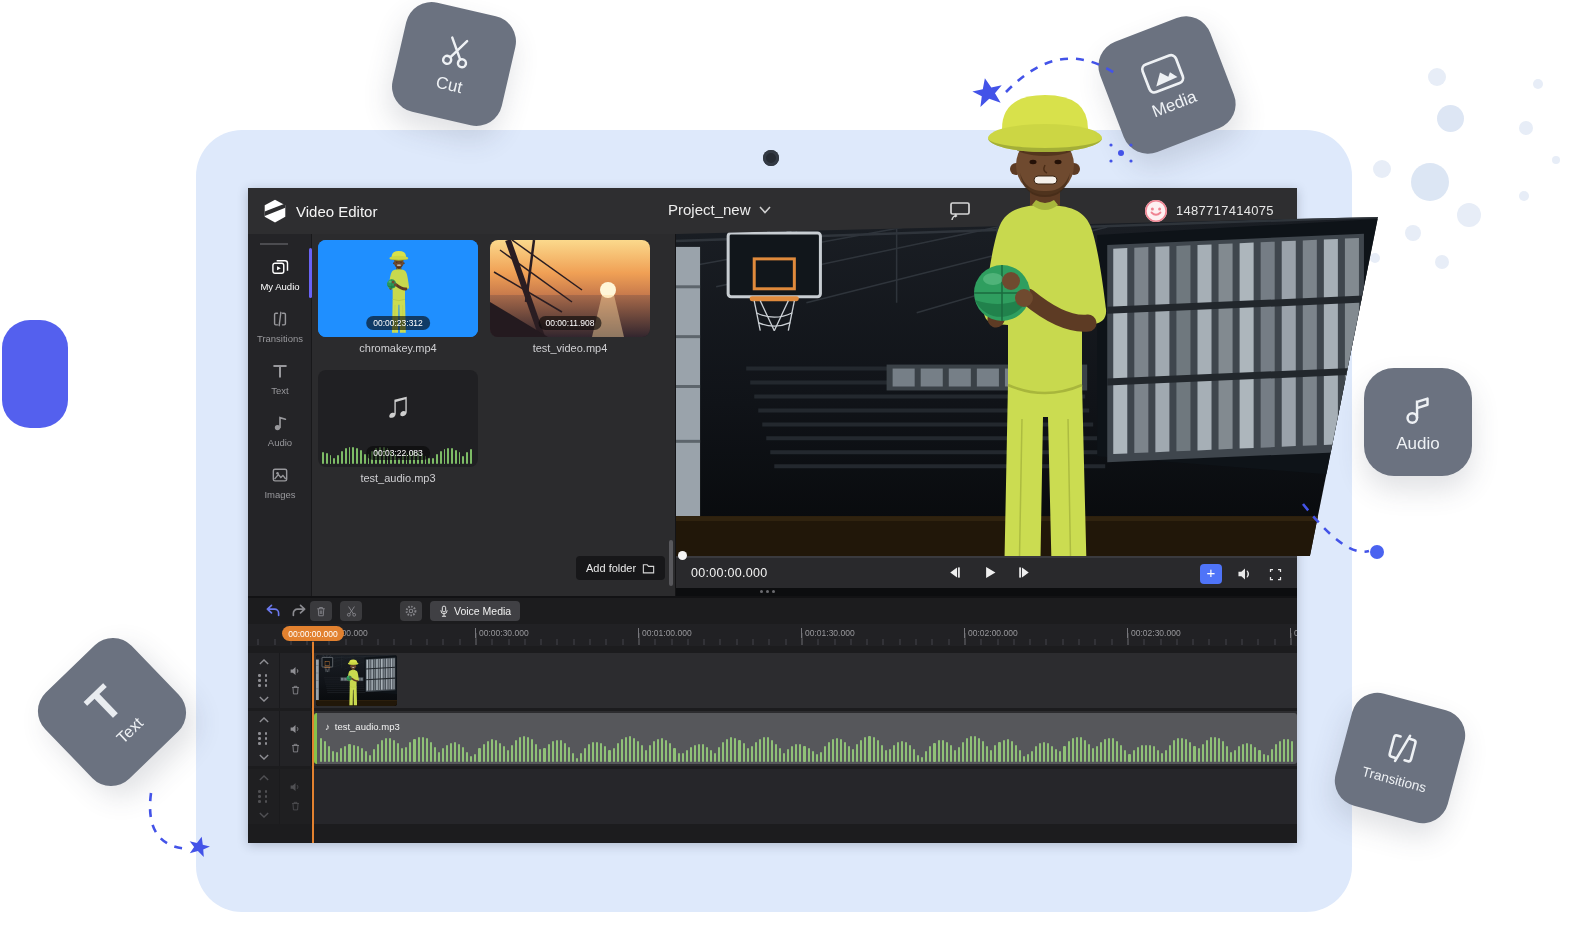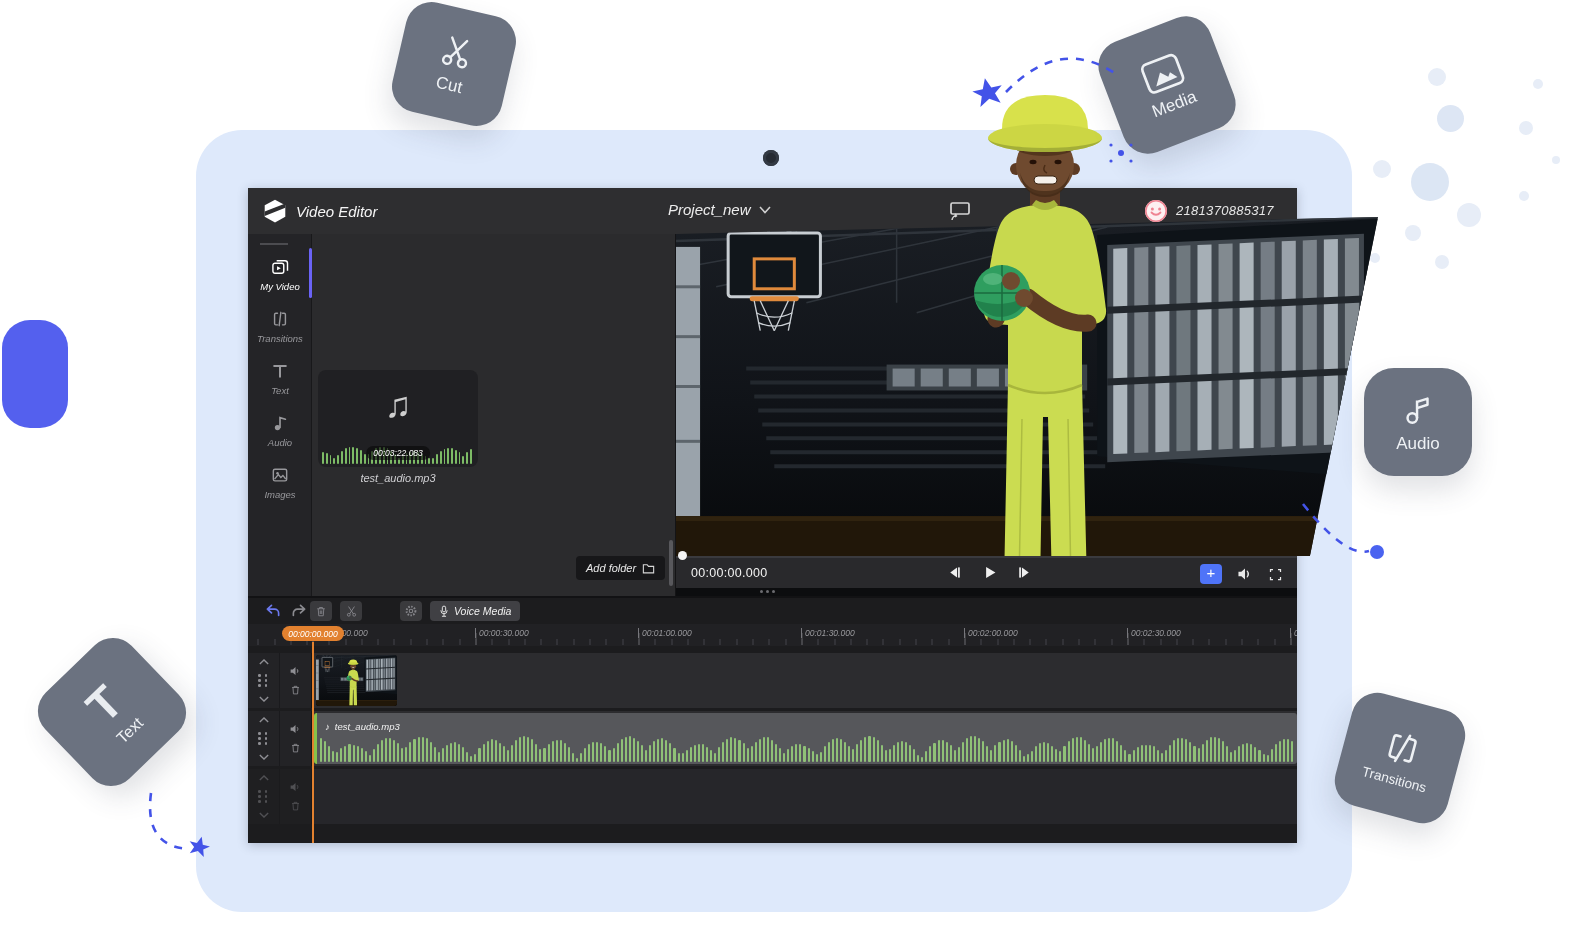--- a/index.html
+++ b/index.html
@@ -6,21 +6,21 @@
   *{box-sizing:border-box;font-family:"Liberation Sans",sans-serif;}
   #stage{position:relative;width:1584px;height:932px;overflow:hidden;background:#fff;}
   .abs{position:absolute;}
 
   
   .tablet{background:#dee9fb;border-radius:46px;z-index:1;}
   .cam{width:16px;height:16px;border-radius:50%;background:#262b33;box-shadow:inset 0 0 0 3px #333a44;z-index:6;}
   .dot{border-radius:50%;background:#e7edf7;z-index:2;}
 
   
-  .win{background:#84cc16;z-index:10;overflow:hidden;box-shadow:0 2px 10px rgba(30,40,60,.25);font-style:italic;}
+  .win{background:#84cc16;z-index:10;overflow:hidden;box-shadow:0 2px 10px rgba(30,40,60,.25);}
   .hdr{left:0;top:0;width:1049px;height:46px;background:#2e2e30;display:flex;align-items:center;}
   .hdr-title{color:#f5f5f5;font-size:15px;margin-left:12px;}
   .proj{color:#ededed;font-size:15px;display:flex;align-items:center;gap:8px;cursor:pointer;}
   .acct{color:#e6e6e6;font-size:13px;letter-spacing:.3px;}
 
   .sidebar{left:0;top:46px;width:64px;height:362px;background:#242427;border-right:1px solid #18181a;}
   .side-item{width:64px;height:52px;display:flex;flex-direction:column;align-items:center;justify-content:center;gap:4px;color:#98989c;cursor:pointer;}
   .side-item .slbl{font-size:9.5px;}
   .side-item.active{color:#fff;}
   .side-ind{left:61px;top:60px;width:3px;height:50px;background:#6a63f6;border-radius:2px;}
@@ -271,32 +271,32 @@
         <rect x="3" y="3" width="18" height="11" rx="1.5" fill="none" stroke="#d5d5d5" stroke-width="1.7"></rect>
         <path d="M4 20 a5 5 0 0 1 5 -4.5 M9 15.5 l-2 -1.5 M9 15.5 l-2.2 1.3" stroke="#d5d5d5" stroke-width="1.5" fill="none"></path>
       </svg>
       <svg class="abs" style="left:896px;top:11px" width="24" height="24" viewBox="0 0 24 24">
         <circle cx="12" cy="12" r="11" fill="#fdf0f1"></circle>
         <circle cx="12" cy="12" r="10.2" fill="none" stroke="#ef8492" stroke-width="1.6"></circle>
         <circle cx="8.4" cy="10" r="1.5" fill="#ef8492"></circle>
           <circle cx="15.6" cy="10" r="1.5" fill="#ef8492"></circle>
         <path d="M7.5 13.5 q4.5 4.5 9 0" stroke="#ef8492" stroke-width="1.8" fill="none" stroke-linecap="round"></path>
       </svg>
-      <div class="abs acct" style="left:928px;top:15px">2181370885317</div>
+      <div class="abs acct" style="left:928px;top:15px">1487717414075</div>
     </div>
 
     <div class="abs sidebar">
       <div class="abs" style="left:12px;top:9px;width:28px;height:2px;background:#4c4c50"></div>
       <div class="side-item active" style="margin-top:14px">
         <svg width="20" height="20" viewBox="0 0 24 24">
           <rect x="3.5" y="7.5" width="13" height="12" rx="2.5" fill="none" stroke="currentColor" stroke-width="1.7"></rect>
           <path d="M8 4.5 h10 a3 3 0 0 1 3 3 v9" fill="none" stroke="currentColor" stroke-width="1.7"></path>
           <path d="M8.5 11 l4.5 2.5 -4.5 2.5 z" fill="currentColor"></path>
         </svg>
-        <span class="slbl">My Video</span>
+        <span class="slbl">My Audio</span>
       </div>
       <div class="side-item">
         <svg width="20" height="20" viewBox="0 0 24 24">
           <path d="M9 5 H7 Q5.5 5 5.5 6.5 V17.5 Q5.5 19 7 19 H9 M15 5 h2 q1.5 0 1.5 1.5 V17.5 q0 1.5 -1.5 1.5 h-2 M13 4 L11 20" stroke="currentColor" stroke-width="1.7" fill="none" stroke-linecap="round"></path>
         </svg>
         <span class="slbl">Transitions</span>
       </div>
       <div class="side-item">
         <svg width="20" height="20" viewBox="0 0 24 24">
           <path d="M5 6 H19 M12 6 V19" stroke="currentColor" stroke-width="2.4" fill="none" stroke-linecap="round"></path>
@@ -315,20 +315,39 @@
           <rect x="4" y="5" width="16" height="14" rx="2" fill="none" stroke="currentColor" stroke-width="1.7"></rect>
           <circle cx="9" cy="10" r="1.5" fill="currentColor"></circle>
           <path d="M5.5 17 L10 11.5 L13 15 L15.5 12.5 L18.8 16.8" stroke="currentColor" stroke-width="1.6" fill="none"></path>
         </svg>
         <span class="slbl">Images</span>
       </div>
     </div>
     <div class="abs side-ind"></div>
 
     <div class="abs mediapanel">
+      <div class="abs mitem" style="left:6px;top:6px">
+        <div class="thumb" style="background:#1f8fff">
+          <svg width="160" height="97" viewBox="0 0 160 97">
+            <rect width="160" height="97" fill="#1f8fff"></rect>
+            <use href="#man" x="65" y="9" width="30" height="84"></use>
+          </svg>
+          <span class="dur">00:00:23:312</span>
+        </div>
+        <div class="mname">chromakey.mp4</div>
+      </div>
+      <div class="abs mitem" style="left:178px;top:6px">
+        <div class="thumb">
+          <svg width="160" height="97" viewBox="0 0 160 97">
+              <use href="#sunset" width="160" height="97"></use>
+            </svg>
+          <span class="dur">00:00:11.908</span>
+        </div>
+        <div class="mname">test_video.mp4</div>
+      </div>
       <div class="abs mitem" style="left:6px;top:136px">
         <div class="thumb">
           <div class="abs" style="left:0;top:14px;width:160px;text-align:center;font-size:36px;color:#cfcfcf">♫</div>
           <div class="abs wave" style="left:4px;right:4px;bottom:3px;height:18px;color:#7dbb66">
               <i style="height:69%"></i>
               <i style="height:62%"></i>
               <i style="height:49%"></i>
               <i style="height:33%"></i>
               <i style="height:52%"></i>
               <i style="height:72%"></i>

